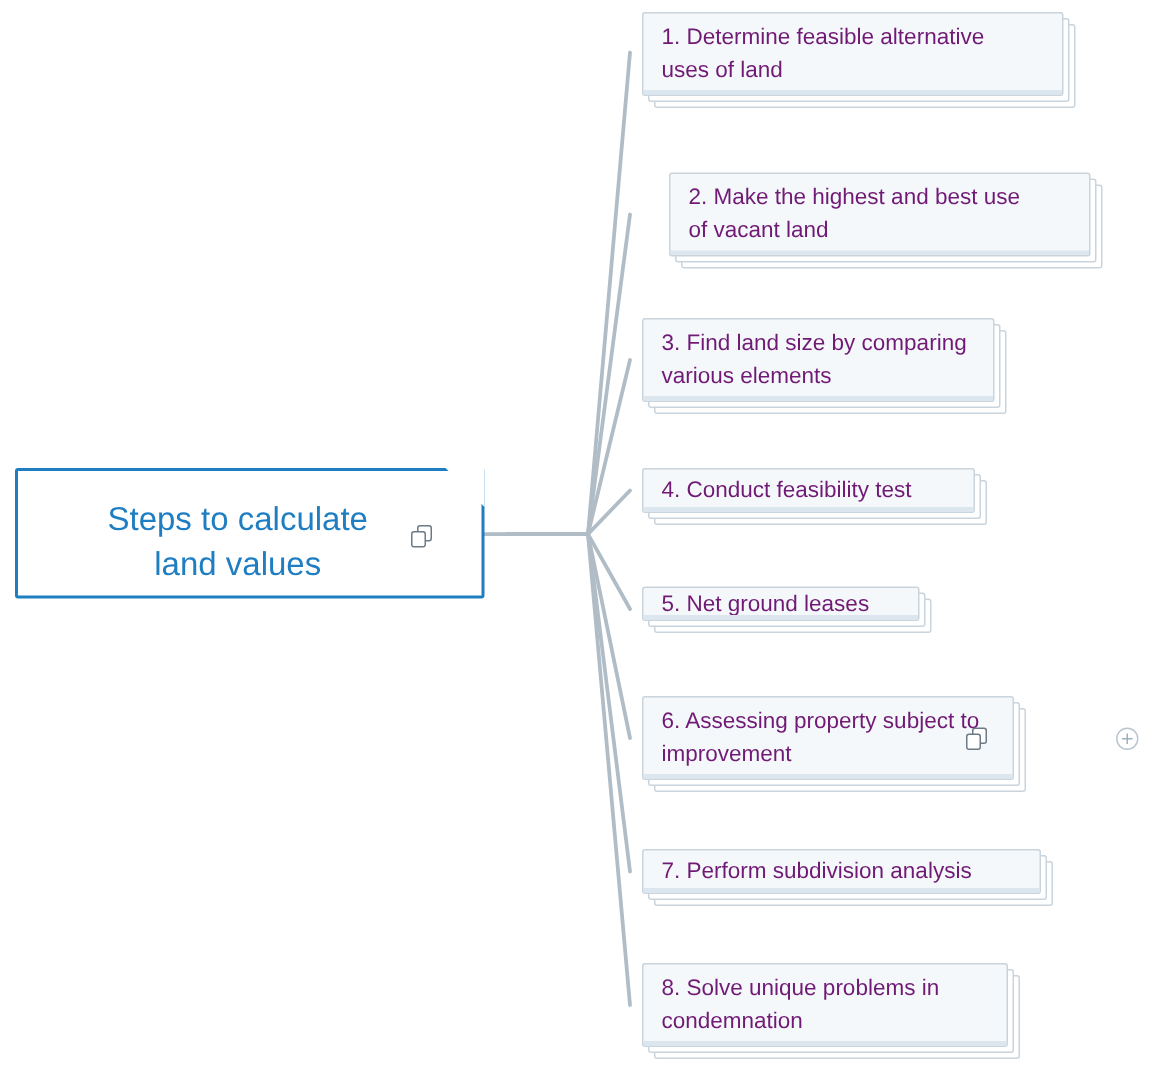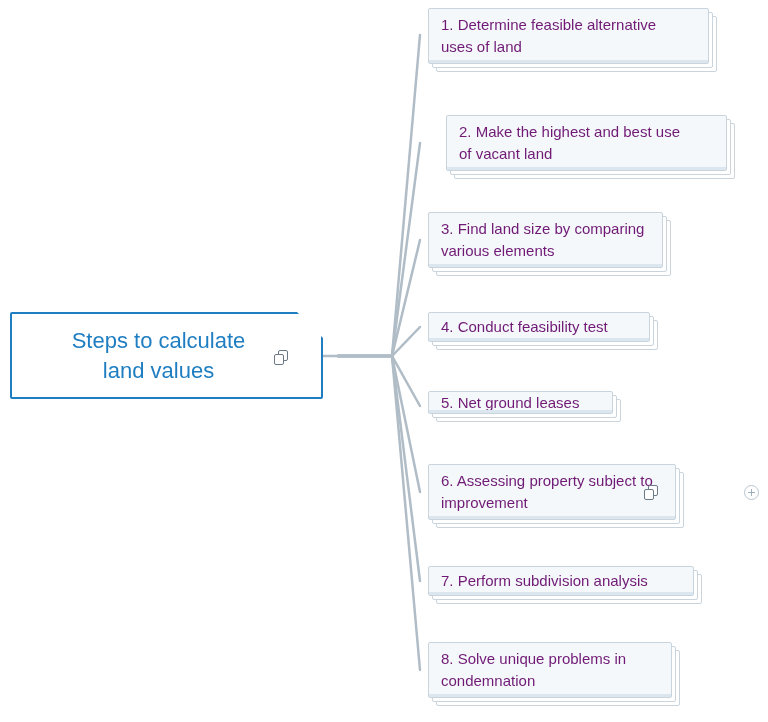--- a/index.html
+++ b/index.html
@@ -37,21 +37,21 @@
     position: absolute;
     left: 10px;
     top: 312px;
     width: 313px;
     height: 87px;
     box-sizing: border-box;
     background: #ffffff;
     border: 2px solid #1f7ec2;
     border-radius: 2px;
     display: flex;
-    align-items: center;
+    align-items: flex-end;
     justify-content: center;
     padding: 6px 34px 6px 18px;
   }
   .root-node .root-label {
     color: #1f7ec2;
     font-size: 22px;
     line-height: 30px;
     text-align: center;
     white-space: pre-line;
   }

